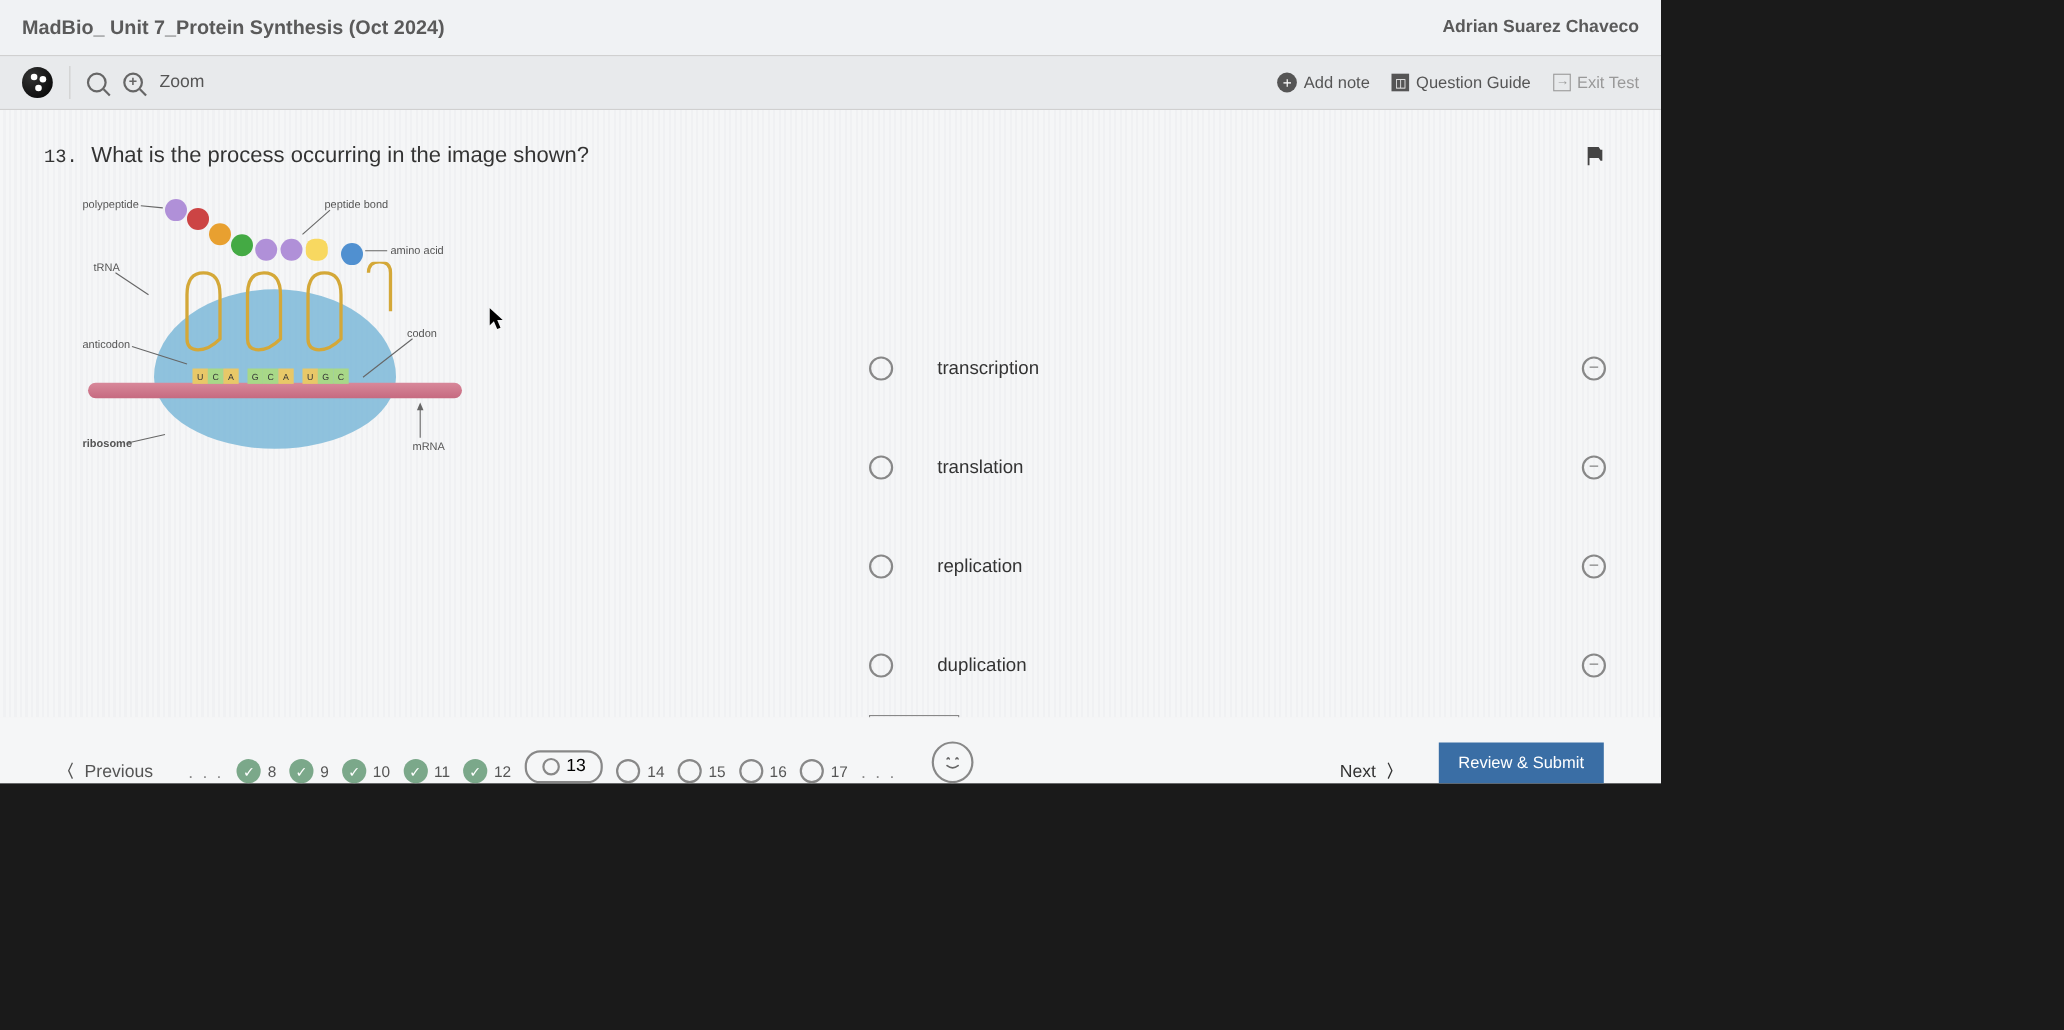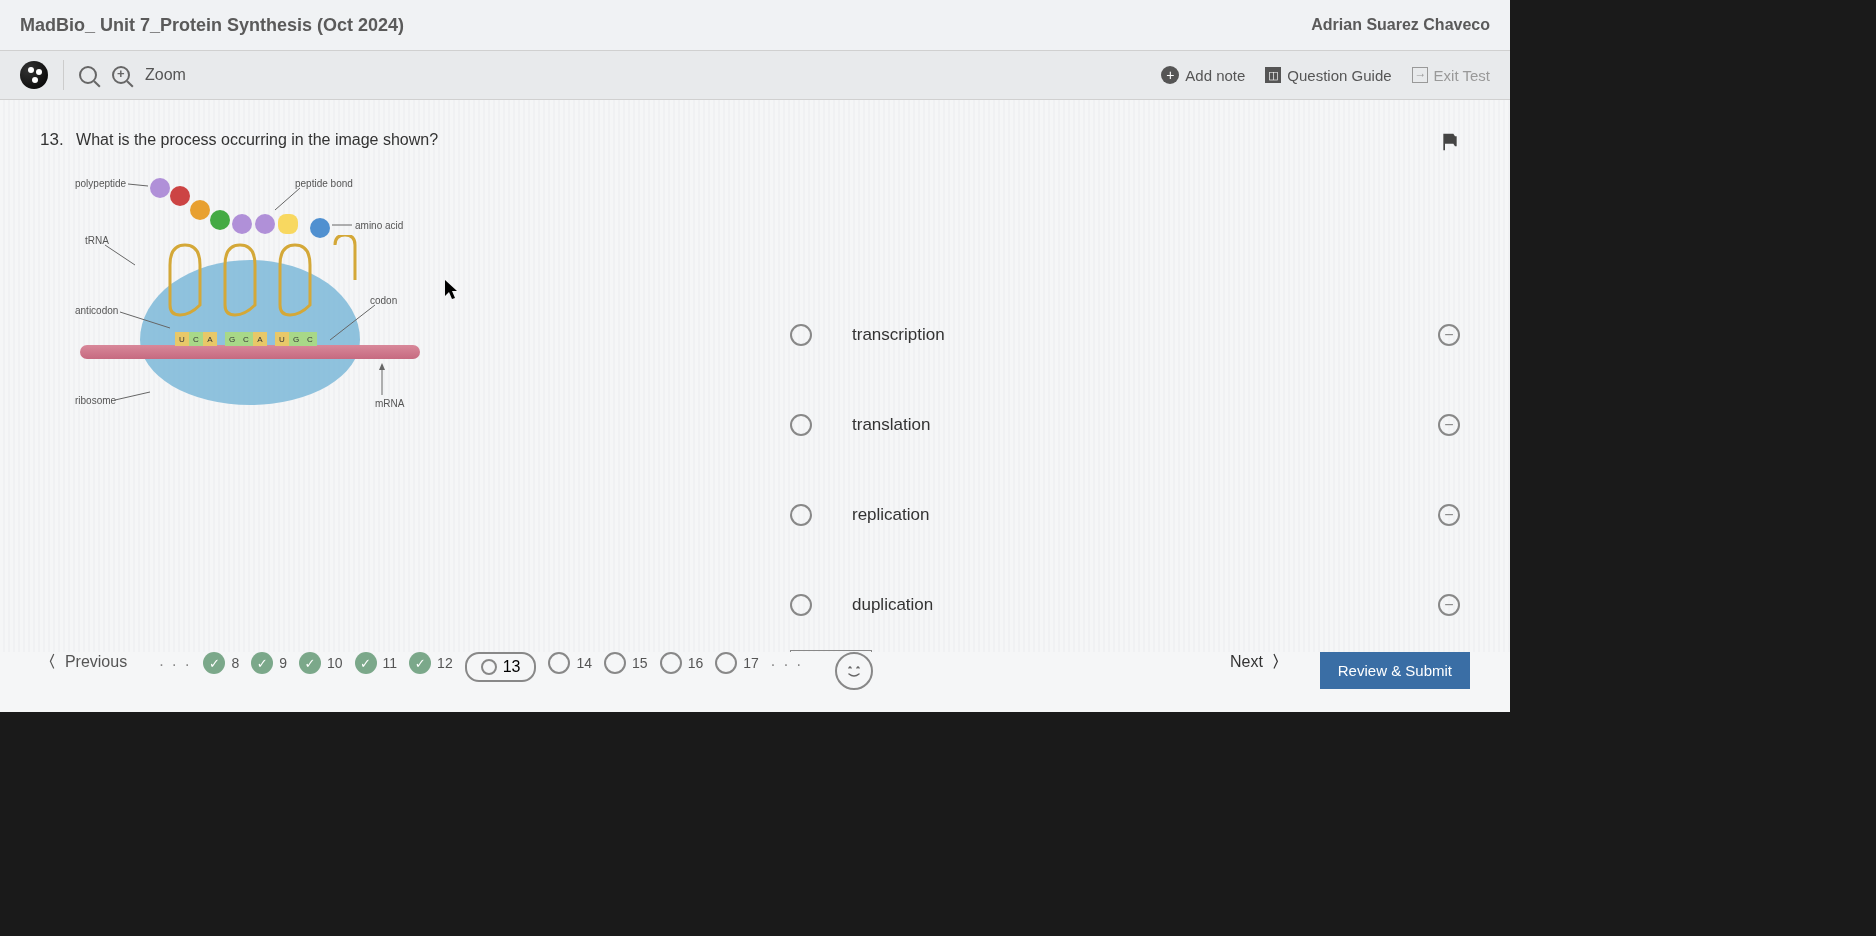--- a/index.html
+++ b/index.html
@@ -19,32 +19,32 @@
 .toolbar-right { margin-left: auto; display: flex; align-items: center; gap: 20px; }
 .toolbar-btn { display: flex; align-items: center; gap: 6px; color: #555; font-size: 15px; cursor: pointer; }
 .exit-btn { color: #999; justify-content: flex-end; }
 .plus-circle { width: 18px; height: 18px; background: #555; border-radius: 50%; color: #fff; display: flex; align-items: center; justify-content: center; font-size: 14px; }
 .guide-icon { width: 16px; height: 16px; background: #555; color: #fff; display: flex; align-items: center; justify-content: center; font-size: 11px; }
 .exit-icon { width: 16px; height: 16px; border: 1.5px solid #999; position: relative; }
 .exit-icon::after { content: '→'; position: absolute; top: -2px; left: 2px; font-size: 12px; color: #999; }
 .content { padding: 30px 40px; height: calc(100% - 160px); position: relative; background: repeating-linear-gradient(90deg, #f5f6f7 0px, #f5f6f7 3px, #f0f1f3 3px, #f0f1f3 5px); }
 .flag-icon { position: absolute; top: 30px; right: 50px; width: 20px; height: 24px; }
 .flag-icon svg { width: 100%; height: 100%; }
-.question-num { color: #333; font-size: 17px; }
-.question-text { color: #333; font-size: 16px; margin-left: 8px; }
+.question-num { color: #333; font-size: 17px; font-family: Liberation Mono, monospace; }
+.question-text { color: #333; font-size: 20px; margin-left: 8px; }
 .question-header { margin-bottom: 20px; }
 .cursor { position: absolute; left: 445px; top: 180px; }
 .diagram-area { width: 380px; height: 260px; position: relative; margin-left: 40px; }
 .answers { position: absolute; left: 790px; top: 190px; width: 670px; }
 .answer-option { display: flex; align-items: center; height: 90px; position: relative; }
 .radio { width: 22px; height: 22px; border: 2px solid #888; border-radius: 50%; margin-right: 40px; }
 .answer-text { color: #333; font-size: 17px; }
 .strike-btn { margin-left: auto; width: 22px; height: 22px; border: 2px solid #888; border-radius: 50%; display: flex; align-items: center; justify-content: center; color: #888; font-size: 16px; }
 .clear-all { padding: 6px 12px; border: 1px solid #888; background: transparent; color: #4a7ba6; font-size: 15px; cursor: pointer; }
-.bottom-nav { position: absolute; bottom: 0; left: 0; right: 0; height: 60px; background: #f5f6f7; display: flex; align-items: flex-start; padding: 0 40px; gap: 12px; }
+.bottom-nav { position: absolute; bottom: 0; left: 0; right: 0; height: 60px; background: #f5f6f7; display: flex; align-items: flex-end; padding: 0 52px; gap: 12px; }
 .prev-btn { color: #555; font-size: 16px; margin-right: 20px; cursor: pointer; }
 .nav-item { display: flex; align-items: center; gap: 6px; color: #555; font-size: 14px; cursor: pointer; }
 .check-circle { width: 22px; height: 22px; border-radius: 50%; background: #7ba88a; display: flex; align-items: center; justify-content: center; color: #fff; font-size: 13px; }
 .empty-circle { width: 22px; height: 22px; border-radius: 50%; border: 2px solid #888; }
 .current-pill { padding: 4px 14px; border-radius: 14px; border: 2px solid #888; display: flex; align-items: center; gap: 6px; }
 .dots { color: #888; letter-spacing: 2px; }
 .smiley { width: 38px; height: 38px; border: 2px solid #888; border-radius: 50%; display: flex; align-items: center; justify-content: center; margin-left: 20px; font-size: 18px; }
 .next-btn { margin-left: auto; color: #333; font-size: 16px; cursor: pointer; }
 .submit-btn { background: #3a6ea5; color: #fff; padding: 10px 18px; border: none; font-size: 15px; cursor: pointer; margin-left: 20px; }
 .diagram-label { position: absolute; font-size: 10px; color: #555; }
@@ -135,21 +135,21 @@
       <div class="codon-box" style="left:209px;background:#a8d888;">G</div>
       <div class="codon-box" style="left:223px;background:#a8d888;">C</div>
 
       <div class="diagram-label" style="left:-5px;top:8px;">polypeptide</div>
       <div class="diagram-label" style="left:215px;top:8px;">peptide bond</div>
       <div class="diagram-label" style="left:275px;top:50px;">amino acid</div>
       <div class="diagram-label" style="left:5px;top:65px;">tRNA</div>
       <div class="diagram-label" style="left:-5px;top:135px;">anticodon</div>
       <div class="diagram-label" style="left:290px;top:125px;">codon</div>
       <div class="diagram-label" style="left:295px;top:228px;">mRNA</div>
-      <div class="diagram-label" style="left:-5px;top:225px;">ribosome</div>
+      <div class="diagram-label" style="left:-5px;top:225px;font-weight:bold;">ribosome</div>
 
       <svg style="position:absolute;left:0;top:0;pointer-events:none;" width="380" height="260">
         <line x1="48" y1="14" x2="68" y2="16" stroke="#666" stroke-width="1"></line>
         <line x1="220" y1="18" x2="195" y2="40" stroke="#666" stroke-width="1"></line>
         <line x1="272" y1="55" x2="252" y2="55" stroke="#666" stroke-width="1"></line>
         <line x1="25" y1="75" x2="55" y2="95" stroke="#666" stroke-width="1"></line>
         <line x1="40" y1="142" x2="90" y2="158" stroke="#666" stroke-width="1"></line>
         <line x1="295" y1="135" x2="250" y2="170" stroke="#666" stroke-width="1"></line>
         <line x1="302" y1="225" x2="302" y2="195" stroke="#666" stroke-width="1"></line>
         <polygon points="302,193 299,200 305,200" fill="#666"></polygon>

